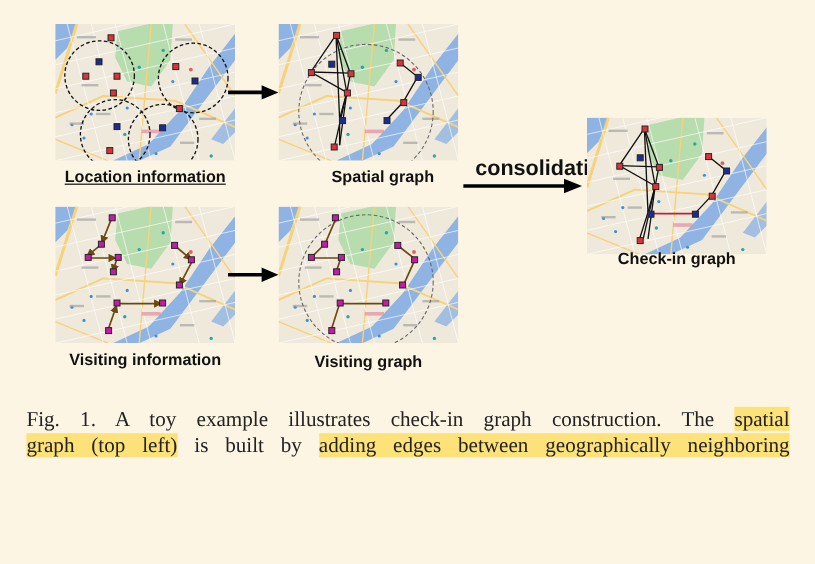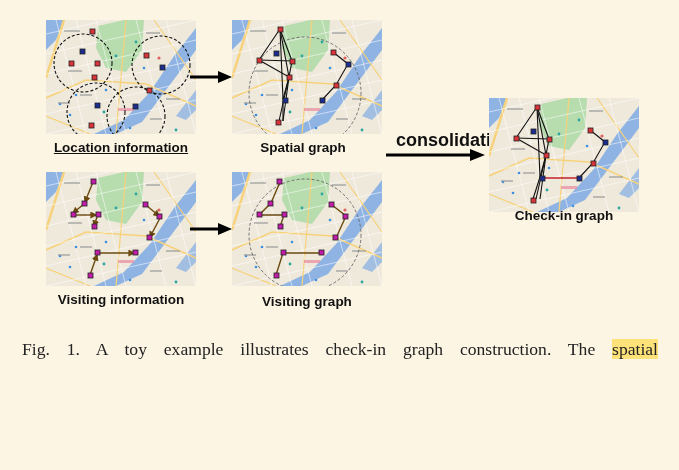--- a/index.html
+++ b/index.html
@@ -159,21 +159,21 @@
       <rect x="55" y="55" width="5" height="5" fill="#d8343a"></rect>
       <rect x="51" y="78" width="5" height="5" fill="#1d2d8f"></rect>
       <rect x="44" y="100" width="5" height="5" fill="#d8343a"></rect>
       <rect x="99" y="30" width="5" height="5" fill="#d8343a"></rect>
       <rect x="114" y="42" width="5" height="5" fill="#1d2d8f"></rect>
       <rect x="102" y="63" width="5" height="5" fill="#d8343a"></rect>
       <rect x="88" y="78" width="5" height="5" fill="#1d2d8f"></rect>
     </g>
   </svg>
 </div>
-<div class="label" style="left:228px; top:140px; width:150px;">Spatial graph</div>
+<div class="label" style="left:244px; top:140px; width:150px;">Spatial graph</div>
 
 <div class="label" style="left:396px; top:130px; width:104px; font-size:18px;">consolidating</div>
 <svg class="arrow" style="left:386px; top:148px;" width="102" height="14">
   <line x1="0" y1="7" x2="86" y2="7" stroke="#000" stroke-width="3"></line>
   <polygon points="84,1 99,7 84,13" fill="#000"></polygon>
 </svg>
 
 <div class="panel" style="left:46px; top:172px;">
   <svg width="150" height="114" viewBox="0 0 150 114">
     <use href="#mapbg"></use>
@@ -267,13 +267,14 @@
       <rect x="114" y="42" width="5" height="5" fill="#1d2d8f"></rect>
       <rect x="102" y="63" width="5" height="5" fill="#d8343a"></rect>
       <rect x="88" y="78" width="5" height="5" fill="#1d2d8f"></rect>
     </g>
   </svg>
 </div>
 <div class="label" style="left:489px; top:208px; width:150px;">Check-in graph</div>
 
 <div class="caption">
   <span class="line"><span>Fig. 1.  A toy example illustrates check-in graph construction. The </span><span class="hl">spatial</span></span>
+  <span class="line"><span class="hl">graph (top left)</span><span> is built by </span><span class="hl">adding edges between geographically neighboring</span></span>
 </div>
 
 </body></html>

